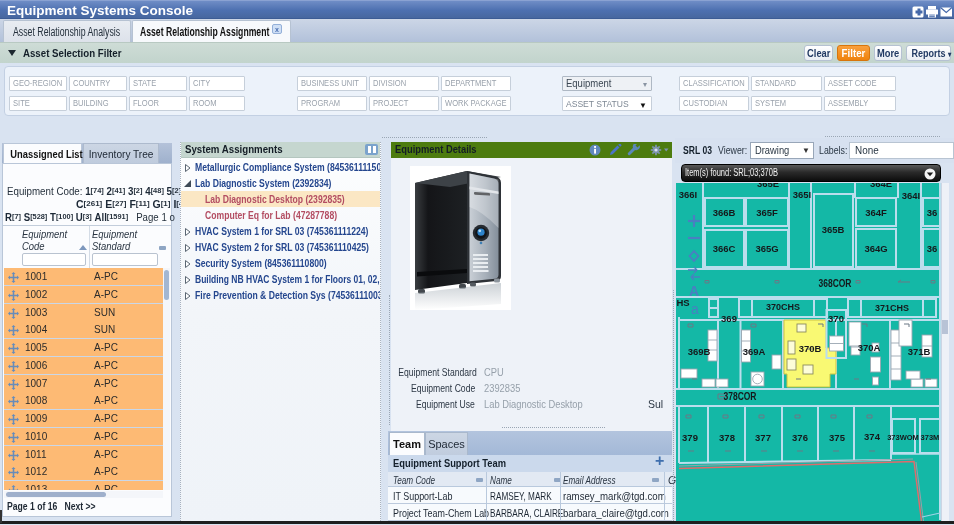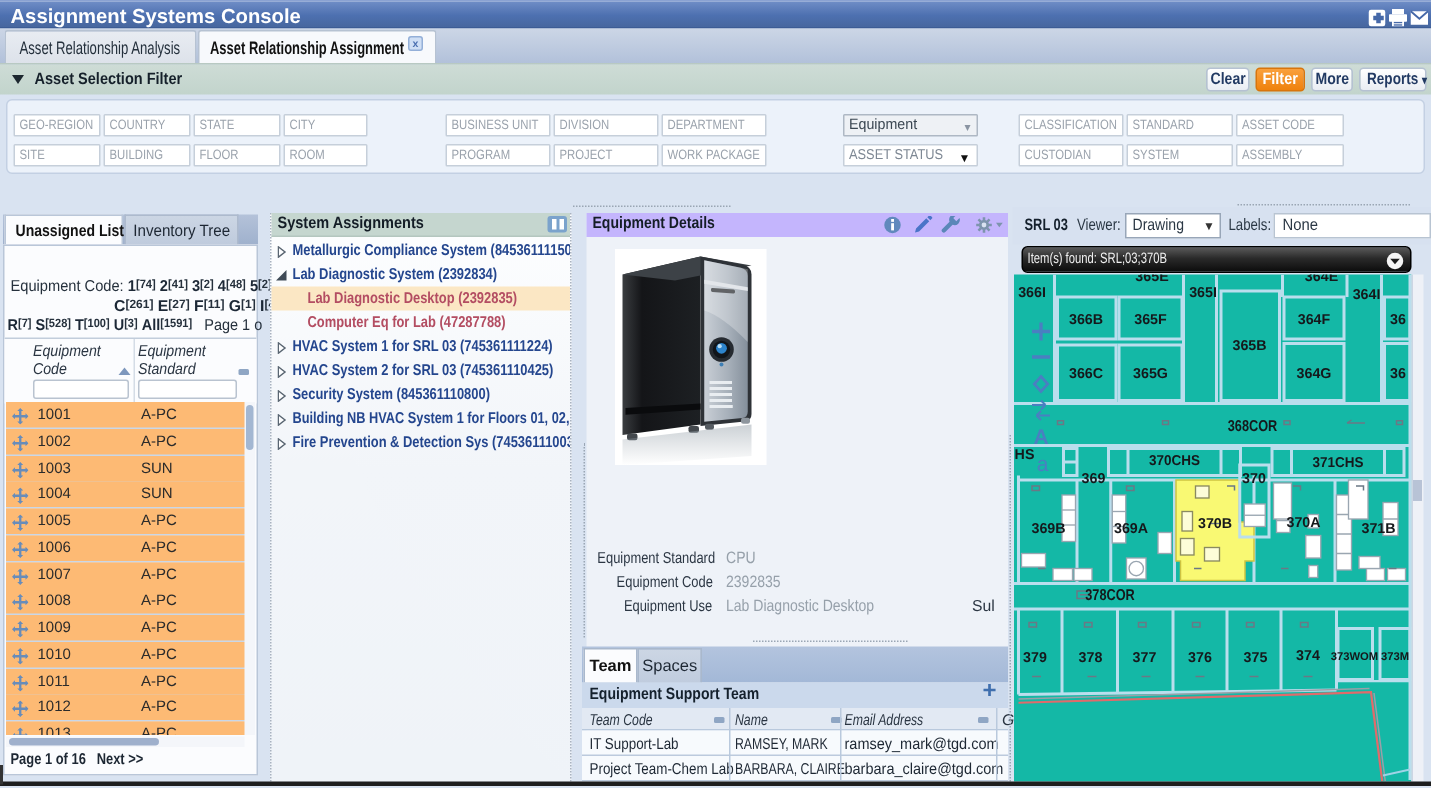--- a/index.html
+++ b/index.html
@@ -66,21 +66,21 @@
   .dfl { position:absolute; left:-10px; font-size:10.5px; color:#2c3744; width:94px; text-align:right; white-space:nowrap; }
   .dfv { position:absolute; left:93px; font-size:11px; color:#96a0aa; white-space:nowrap; }
 
   
   #rpanel { left:675px; top:138px; width:279px; height:383px; }
 </style>
 </head>
 <body>
 
 <div class="abs" id="titlebar">
-  <div class="t">Assignment Systems Console</div>
+  <div class="t">Equipment Systems Console</div>
   <svg class="abs" style="left:912px;top:5px" width="40" height="12" viewBox="0 0 40 12">
     <rect x="0.5" y="0.5" width="11" height="11" rx="1.5" fill="#fff"></rect>
     <path d="M3.5 4.5h2v-2h3v2h2v3h-2v2h-3v-2h-2z" fill="#4568a8"></path>
     <g fill="#fff">
       <rect x="16" y="0" width="8" height="3.5"></rect>
       <rect x="14" y="3.5" width="12" height="5" rx="0.5"></rect>
       <rect x="16" y="7.5" width="8" height="4"></rect>
       <rect x="17.2" y="8.6" width="5.6" height="0.9" fill="#4568a8"></rect>
       <rect x="17.2" y="10.2" width="5.6" height="0.9" fill="#4568a8"></rect>
     </g>
@@ -281,21 +281,21 @@
   <div class="trow" style="top:129px;"><svg class="abs" style="left:4px;top:4.5px" width="6" height="8">
         <path d="M0.5 0.5 L5 4 L0.5 7.5 Z" fill="#fdfeff" stroke="#5a6672"></path>
       </svg><span class="sx" style="margin-left:14px;--s:.81;">Building NB HVAC System 1 for Floors 01, 02, 03</span></div>
   <div class="trow" style="top:145px;"><svg class="abs" style="left:4px;top:4.5px" width="6" height="8">
         <path d="M0.5 0.5 L5 4 L0.5 7.5 Z" fill="#fdfeff" stroke="#5a6672"></path>
       </svg><span class="sx" style="margin-left:14px;--s:.82;">Fire Prevention &amp; Detection Sys (74536111003</span></div>
 </div>
 
 <div class="abs" id="dpanel">
   <div class="abs" style="left:0;top:0;width:281px;height:379px;background:#eef2f8;"></div>
-  <div class="abs" style="left:0;top:0;width:281px;height:16px;background:#c4b5fd;">
+  <div class="abs" style="left:0;top:0;width:281px;height:16px;background:#4d7c0f;">
     <span style="position:absolute;left:4px;top:1px;font-size:11px;font-weight:bold;color:#141d26;"><span class="sx" style="--s:.85;">Equipment Details</span></span>
     <svg class="abs" style="left:198px;top:2px;" width="80" height="12" viewBox="0 0 80 12">
       <circle cx="6" cy="6" r="5.5" fill="#6189bd"></circle>
       <rect x="5.1" y="4.8" width="1.9" height="4.8" fill="#fff"></rect>
         <rect x="5.1" y="2" width="1.9" height="1.9" fill="#fff"></rect>
       <path d="M21 11 L23.7 10.3 L30.5 3.5 L28.5 1.5 L21.7 8.3 Z M29.2 0.8 L31.2 2.8 L32.3 1.7 Q32.8 1.2 32.3 0.7 L31.3 -0.3 Q30.8 -0.8 30.3 -0.3 Z" fill="#4a74c8"></path>
       <path d="M49.5 0.5 a4 4 0 0 0 -4 5.6 L40 11.6 a1.6 1.6 0 0 0 2.3 2.3 L47.8 8.4 a4 4 0 0 0 5.2 -5.2 L50.6 5.6 L48.3 3.3 L50.7 0.9 a4 4 0 0 0 -1.2 -0.4 Z" fill="#5b87b8" transform="translate(4,-1.5) scale(0.88)"></path>
       <g fill="#7d94ad">
           <circle cx="67" cy="6" r="3.4"></circle>
         <g stroke="#7d94ad" stroke-width="1.7">

